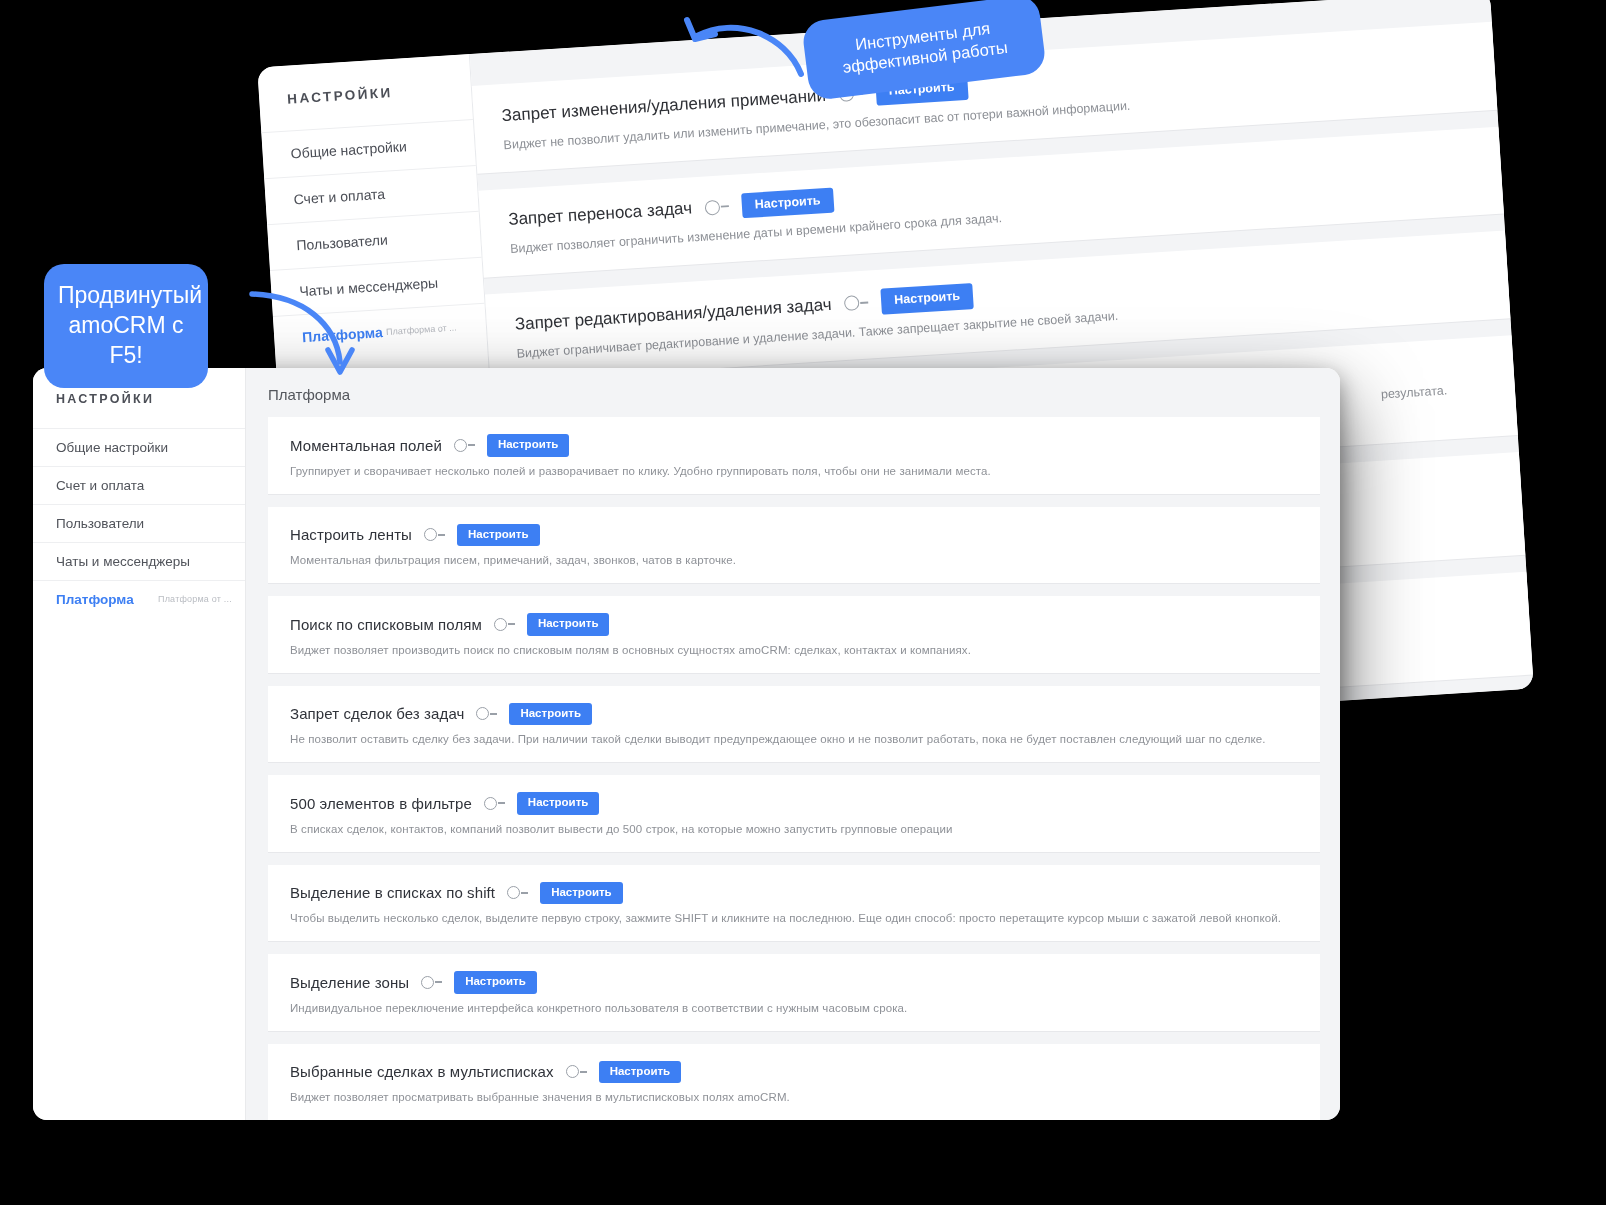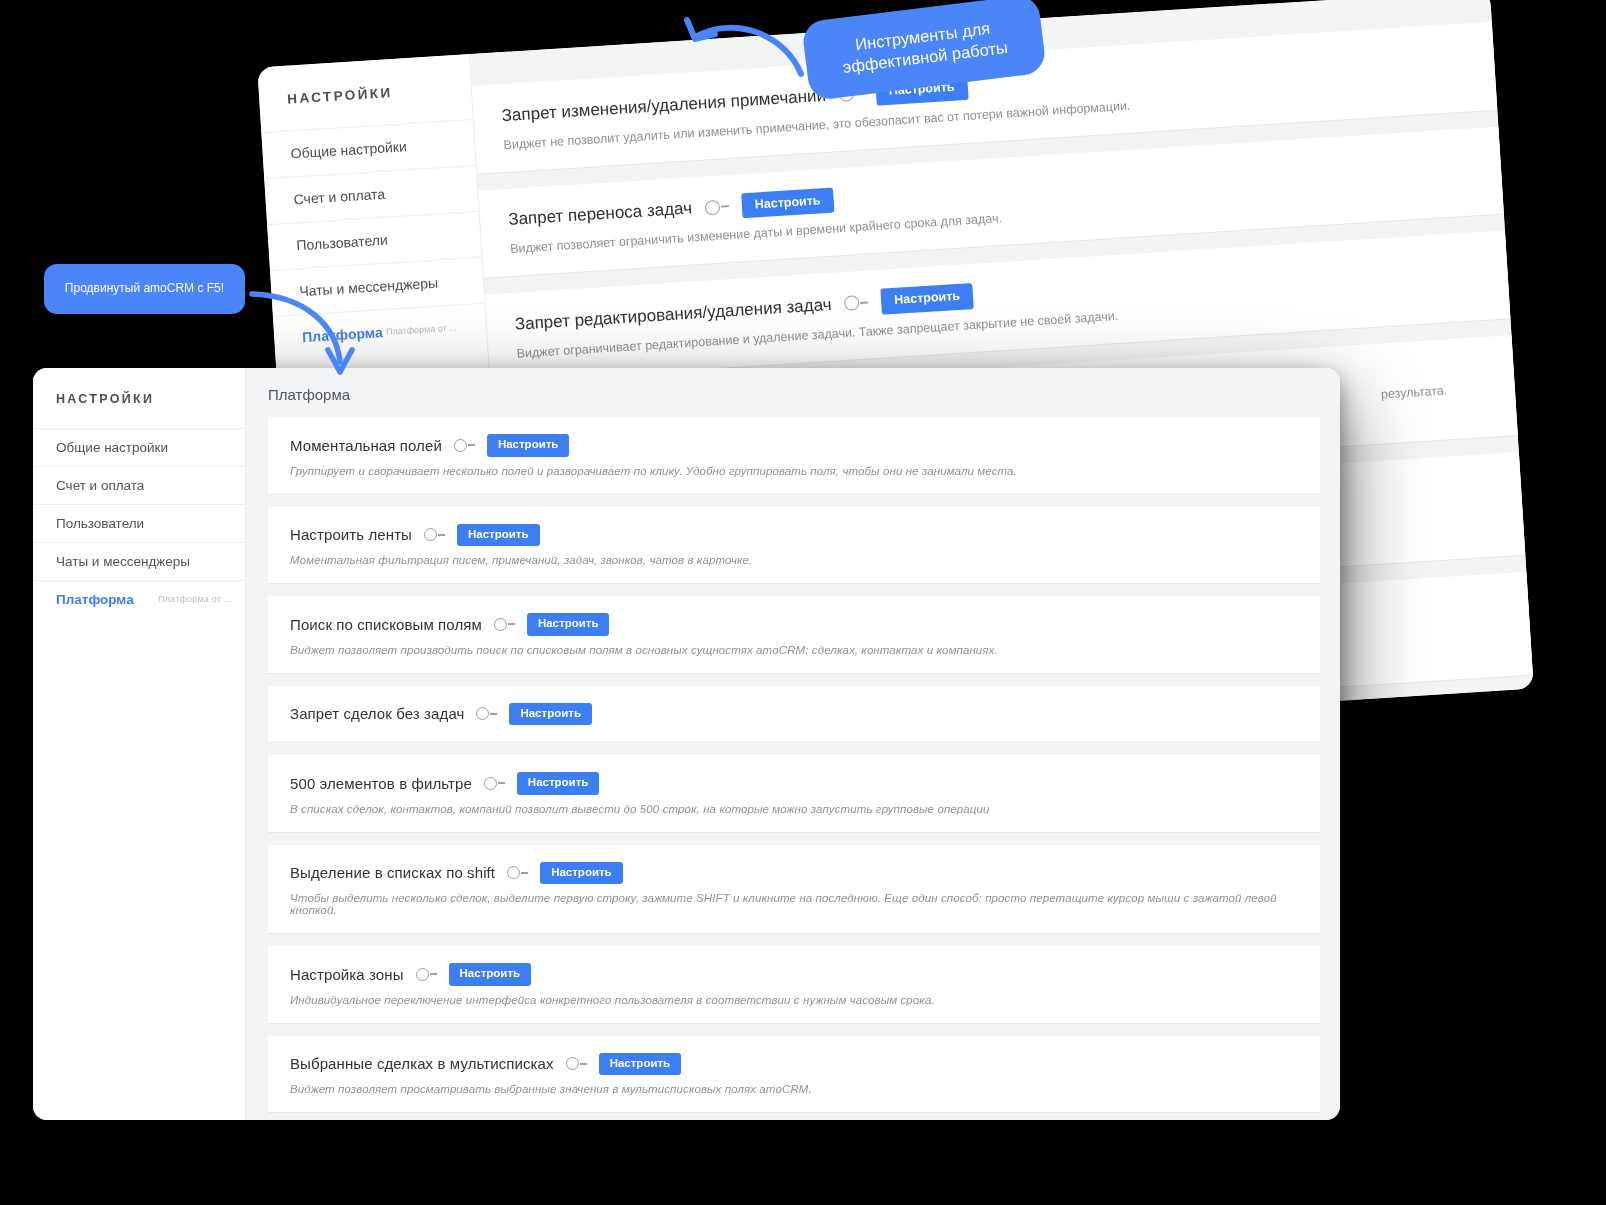--- a/index.html
+++ b/index.html
@@ -69,21 +69,21 @@
     letter-spacing:.2px;
   }
   .pf-main{flex:1;background:#f3f4f6;padding:0;overflow:hidden;}
   .pf-title{font-size:15px;color:#53565c;padding:18px 0 14px 22px;}
   .pf-card{
     background:#fff;margin:0 20px 13px 22px;padding:17px 0 17px 22px;
     box-shadow:0 1px 0 #e7e8eb;
   }
   .pf-card .row1{display:flex;align-items:center;gap:12px;}
   .pf-card .t{font-size:15px;color:#30333a;letter-spacing:.1px;}
-  .pf-card .d{font-size:11.5px;color:#8e9197;margin-top:8px;letter-spacing:.1px;font-style:italic;}
+  .pf-card .d{font-size:11.5px;color:#8e9197;margin-top:8px;letter-spacing:.1px;}
 
   
   .toggle{display:inline-flex;align-items:center;}
   .toggle .circ{
     width:13px;height:13px;border:1.6px solid #9aa0a8;border-radius:50%;
     box-sizing:border-box;
   }
   .toggle .dash{width:7px;height:1.6px;background:#9aa0a8;margin-left:1px;}
   .toggle.big .circ{width:15px;height:15px;}
   .toggle.big .dash{width:8px;}
@@ -99,22 +99,22 @@
   .bubble{
     position:absolute;background:#4a86f7;color:#fff;border-radius:22px;
     text-align:center;font-size:17px;line-height:1.3;font-weight:400;
     padding:16px 22px;box-sizing:border-box;
   }
   #bubble-tools{
     left:805px;top:8px;width:238px;transform:rotate(-7deg);
     font-size:16.5px;padding:18px 20px;
   }
   #bubble-amo{
-    left:44px;top:264px;width:201px;transform:rotate(0deg);
-    font-size:12px;padding:17px 14px;border-radius:13px;
+    left:44px;top:264px;width:164px;transform:rotate(0deg);
+    font-size:23px;padding:17px 14px;border-radius:20px;
   }
   .arrow{position:absolute;pointer-events:none;}
   #arrow-top{left:665px;top:12px;}
   #arrow-left{left:248px;top:288px;}
 </style>
 </head>
 <body>
 
 <div class="stage">
 
@@ -230,20 +230,21 @@
 
       <div class="pf-card">
         <div class="row1">
           <span class="t">Запрет сделок без задач</span>
           <span class="toggle">
               <span class="circ"></span>
               <span class="dash"></span>
             </span>
           <button class="btn">Настроить</button>
         </div>
+        <div class="d">Не позволит оставить сделку без задачи. При наличии такой сделки выводит предупреждающее окно и не позволит работать, пока не будет поставлен следующий шаг по сделке.</div>
       </div>
 
       <div class="pf-card">
         <div class="row1">
           <span class="t">500 элементов в фильтре</span>
           <span class="toggle">
               <span class="circ"></span>
               <span class="dash"></span>
             </span>
           <button class="btn">Настроить</button>
@@ -258,21 +259,21 @@
               <span class="circ"></span>
               <span class="dash"></span>
             </span>
           <button class="btn">Настроить</button>
         </div>
         <div class="d">Чтобы выделить несколько сделок, выделите первую строку, зажмите SHIFT и кликните на последнюю. Еще один способ: просто перетащите курсор мыши с зажатой левой кнопкой.</div>
       </div>
 
       <div class="pf-card">
         <div class="row1">
-          <span class="t">Настройка зоны</span>
+          <span class="t">Выделение зоны</span>
           <span class="toggle">
               <span class="circ"></span>
               <span class="dash"></span>
             </span>
           <button class="btn">Настроить</button>
         </div>
         <div class="d">Индивидуальное переключение интерфейса конкретного пользователя в соответствии с нужным часовым срока.</div>
       </div>
 
       <div class="pf-card">

